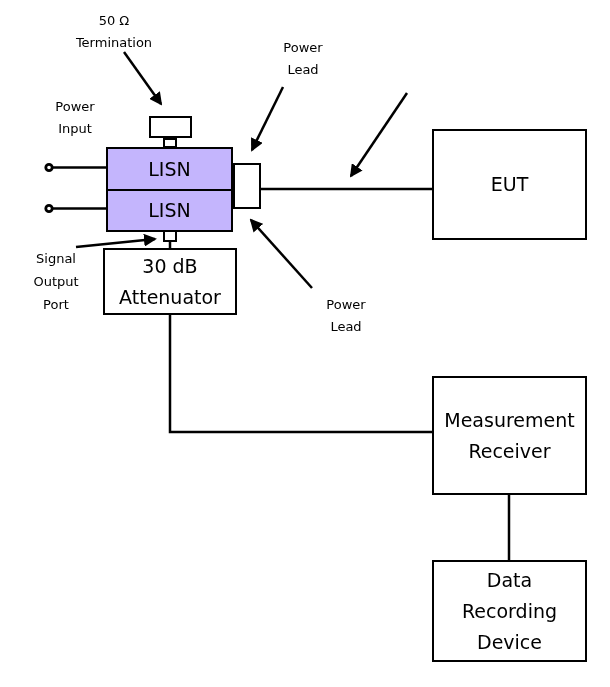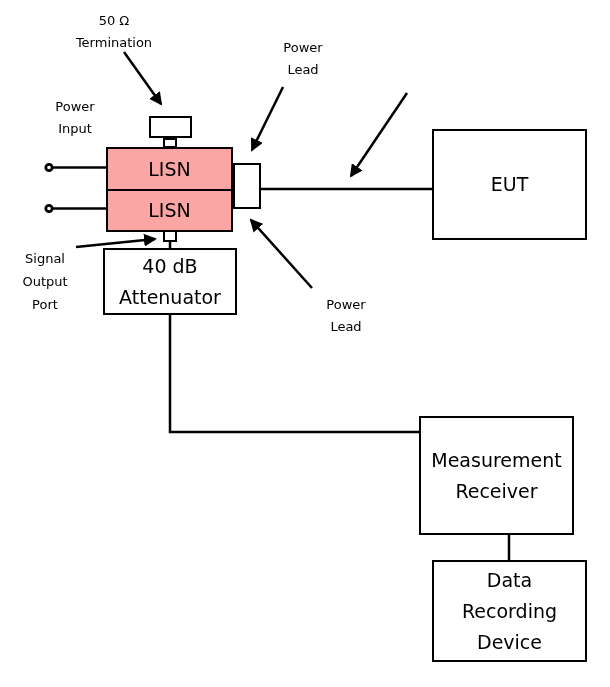--- a/index.html
+++ b/index.html
@@ -27,21 +27,21 @@
     justify-content: center;
     text-align: center;
     font-size: 19px;
     line-height: 31px;
     white-space: pre-line;
   }
   .lisn-box {
     position: absolute;
     box-sizing: border-box;
     border: 2.5px solid #000000;
-    background: #fca5a5;
+    background: #c4b5fd;
     display: flex;
     flex-direction: column;
   }
   .lisn-cell {
     flex: 1;
     display: flex;
     align-items: center;
     justify-content: center;
     font-size: 19px;
   }
@@ -103,49 +103,49 @@
     <div class="lisn-cell">
       <span>LISN</span>
     </div>
   </div>
 
   <div class="box" style="left:233px; top:163px; width:28px; height:46px;"></div>
 
   <div class="stub" style="left:163px; top:230px; width:14px; height:12px;"></div>
 
   <div class="box" style="left:103px; top:248px; width:134px; height:67px;">
-    <span>40 dB
+    <span>30 dB
 Attenuator</span>
   </div>
 
   <div class="box" style="left:432px; top:129px; width:155px; height:111px;">
     <span>EUT</span>
   </div>
 
-  <div class="box" style="left:419px; top:376px; width:155px; height:119px;margin-top:40px;">
+  <div class="box" style="left:432px; top:376px; width:155px; height:119px;">
     <span>Measurement
 Receiver</span>
   </div>
 
   <div class="box" style="left:432px; top:560px; width:155px; height:102px;">
     <span>Data
 Recording
 Device</span>
   </div>
 
   <div class="label" style="left:15px; top:96px; width:120px;">Power
 Input</div>
 
   <div class="label" style="left:34px; top:10px; width:160px;">50 Ω
 Termination</div>
 
   <div class="label" style="left:243px; top:37px; width:120px;">Power
 Lead</div>
 
 
-  <div class="label" style="left:0px; top:247px; width:90px; line-height:23px;">Signal
+  <div class="label" style="left:0px; top:247px; width:90px; line-height:23px;padding-left:11px;">Signal
 Output
 Port</div>
 
   <div class="label" style="left:286px; top:294px; width:120px;">Power
 Lead</div>
 
 </div>
 
 </body></html>

